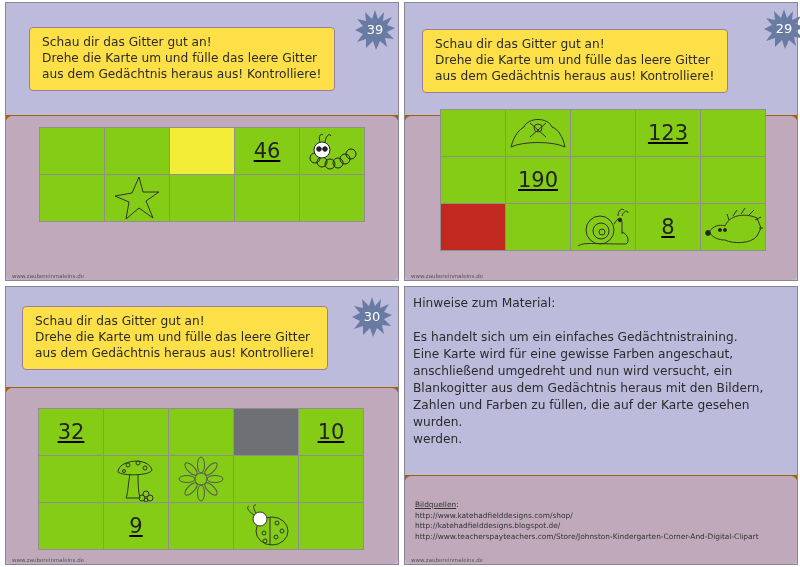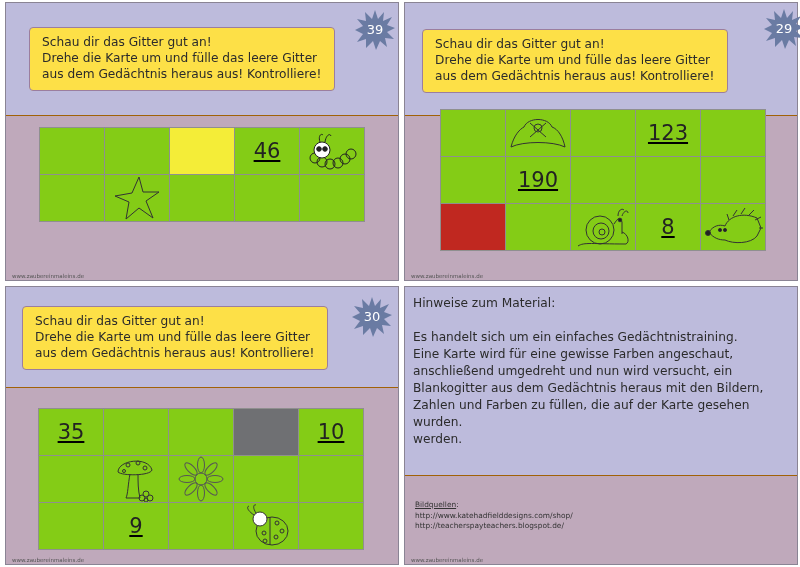--- a/index.html
+++ b/index.html
@@ -7,21 +7,21 @@
     width:800px; height:567px; position:relative; overflow:hidden;
     background:#ffffff;
     font-family:"DejaVu Sans", sans-serif;
   }
   .card {
     position:absolute; box-sizing:border-box;
     border:1px solid #8a8494;
     background:#bdb9d9;
   }
   .card .top { position:absolute; left:0; right:0; top:0; background:#bdbbdc; border-bottom:5px solid #a16207; }
-  .card .bottom { position:absolute; left:0; right:0; bottom:0; background:#bfa9bb; }
+  .card .bottom { position:absolute; left:0; right:0; bottom:0; background:#bfa9bb;border-radius:6px; }
   .bubble {
     position:absolute; box-sizing:border-box;
     background:#fde047; border:1px solid #9b7e9f; border-radius:4px;
     font-size:12.2px; line-height:16px; color:#2b2b2b;
     padding:6px 10px 5px 12px;
   }
   .bubble div { white-space:nowrap; }
   .badge {
     position:absolute; width:42px; height:42px;
   }
@@ -186,21 +186,21 @@
   </div>
   <div class="badge" style="left:345px;top:9px;">
     <svg width="42" height="42" viewBox="0 0 42 42">
         <polygon fill="#6a7ba3" points="21,1 24,10 30,3 29,12 38,8 33,16 41,19 33,23 40,30 31,29 33,38 26,32 22,41 19,32 12,39 12,30 3,33 9,25 1,21 9,17 3,10 12,12 11,3 18,10"></polygon>
       </svg>
     <span>30</span>
   </div>
   <table class="grid" style="left:32px;top:121px;">
     <tbody>
         <tr>
-      <td>35</td>
+      <td>32</td>
       <td></td>
       <td></td>
       <td style="background:#6f7073;"></td>
       <td>10</td>
     </tr>
     <tr>
       <td></td>
       <td>
         <svg width="44" height="46" viewBox="0 0 44 46" fill="none" stroke="#333" stroke-width="1">
           <path d="M4,16 C4,4 34,0 38,14 C36,20 8,20 4,16 Z"></path>
@@ -266,17 +266,18 @@
       <div>Blankogitter aus dem Gedächtnis heraus mit den Bildern,</div>
       <div>Zahlen und Farben zu füllen, die auf der Karte gesehen</div>
       <div>wurden.</div>
       <div>werden.</div>
     </div>
   </div>
   <div class="bottom" style="top:189px;">
     <div class="sources">
       <div><span class="hdr">Bildquellen</span><span>:</span></div>
       <div>http://www.katehadfielddesigns.com/shop/</div>
-      <div>http://teacherspayteachers.blogspot.de/</div>
+      <div>http://katehadfielddesigns.blogspot.de/</div>
+      <div>http://www.teacherspayteachers.com/Store/Johnston-Kindergarten-Corner-And-Digital-Clipart</div>
     </div>
     <div class="footer">www.zaubereinmaleins.de</div>
   </div>
 </div>
 
 </body></html>

